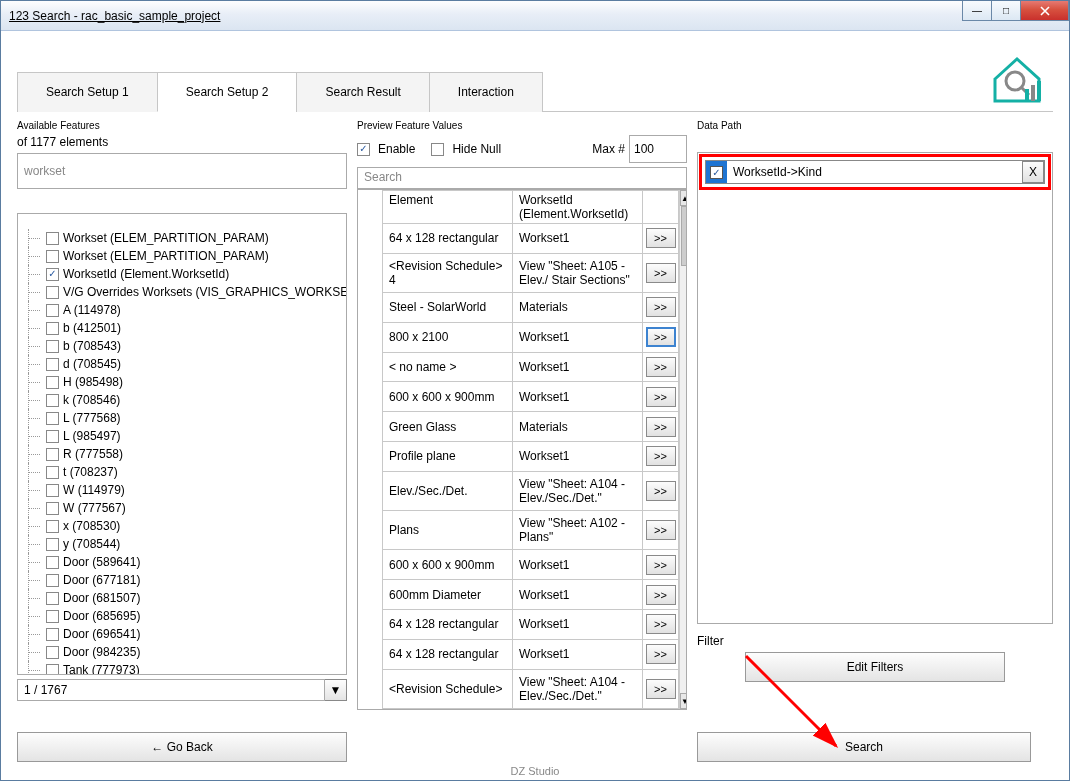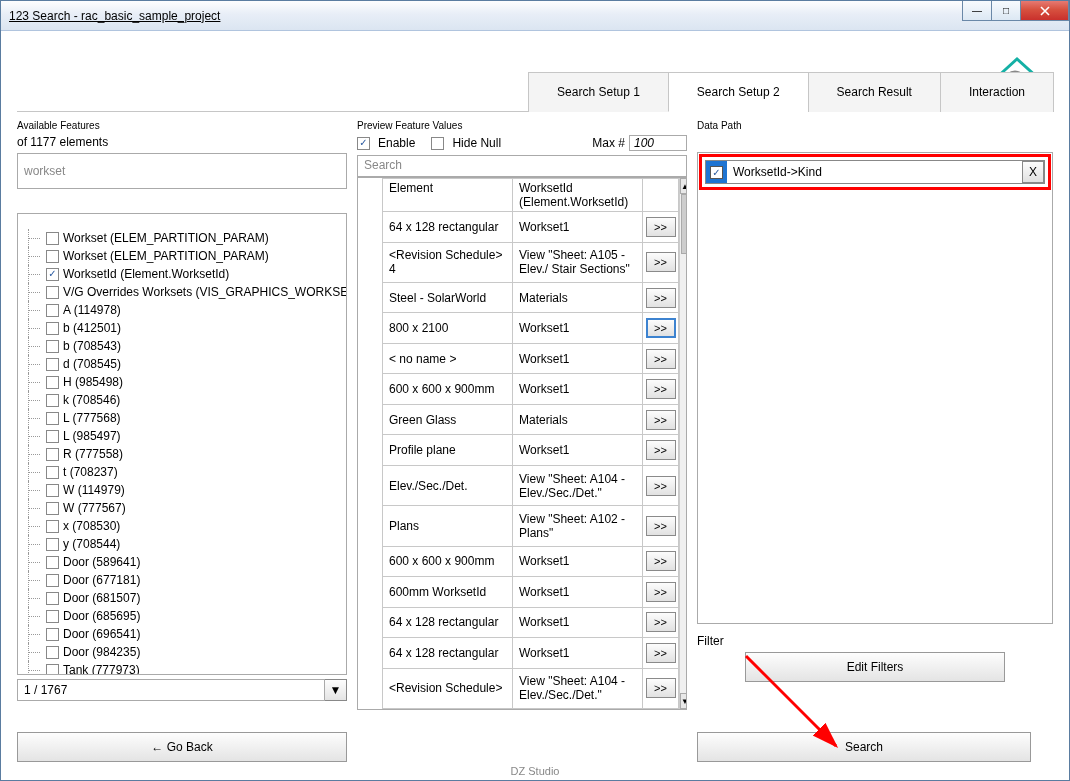--- a/index.html
+++ b/index.html
@@ -4,21 +4,21 @@
 <style>
 * { box-sizing: border-box; font-family: "Segoe UI", Tahoma, sans-serif; font-size: 12px; }
 body { margin: 0; background: #fff; }
 .window { width: 1070px; height: 781px; border: 1px solid #5a7ca0; position: relative; background: #fff; }
 .titlebar { height: 30px; background: linear-gradient(to bottom, #fdfdfe, #e8eef7 45%, #dbe5f1); border-bottom: 1px solid #b0c4de; display: flex; align-items: center; padding-left: 8px; position: relative; text-decoration: underline; }
 .win-buttons { position: absolute; right: 0; top: 0; display: flex; }
 .win-btn { width: 30px; height: 20px; border: 1px solid #6a88a8; border-top: none; background: linear-gradient(to bottom,#f7fafd,#dce8f4); margin-left:-1px; display:flex;align-items:center;justify-content:center;font-family:Arial;font-size:10px;}
 .win-btn.close { width: 49px; background: linear-gradient(to bottom,#e67a72,#d7513f 45%,#c9302c); color:#fff;}
 .win-btn.close svg{width:10px;height:10px;}
 .client { padding: 12px 16px 6px 16px; height: 750px; position: relative; }
-.tabs { display: flex; border-bottom: 1px solid #c6c6c6; margin-top: 28px; justify-content: flex-end; }
+.tabs { display: flex; border-bottom: 1px solid #c6c6c6; margin-top: 28px; }
 .tab { padding: 12px 28px; border: 1px solid #c6c6c6; border-bottom: none; background: #f4f4f4; margin-right: -1px; position: relative; top:1px; }
 .tab.active { background: #fff; border-bottom: 1px solid #fff; }
 .logo { position: absolute; right: 20px; top: 18px; width: 64px; height: 58px; }
 .main-area { display: flex; gap: 10px; margin-top: 8px; height: 590px; }
 .col { display:flex; flex-direction:column; }
 .col-left { width: 330px; }
 .col-mid { width: 330px; }
 .col-right { flex:1; }
 .label-h { font-size: 10px; margin-bottom: 4px; }
 .sub { margin-bottom: 4px; }
@@ -29,21 +29,21 @@
 .tree-item::before{content:""; position:absolute; left:10px; top:0; bottom:0; border-left:1px dotted #999;}
 .tree-item::after{content:""; position:absolute; left:10px; top:50%; width:12px; border-top:1px dotted #999;}
 .chk { width:13px; height:13px; border:1px solid #888; margin-right:4px; display:inline-flex;align-items:center;justify-content:center;background:#fff;}
 .chk.checked::after{content:"✓"; font-size:10px; color:#2a5aa0; line-height:1;}
 .pager { margin-top:4px; display:flex; align-items:center;}
 .pager-text{ border:1px solid #aaa; height:22px; flex:1; padding:2px 6px; display:flex;align-items:center;}
 .pager-btn{ width:22px; height:22px; border:1px solid #888; border-left:none; background:linear-gradient(#fdfdfd,#e4e4e4); display:flex;align-items:center;justify-content:center;}
 .opts-row{display:flex; align-items:center; gap:16px; margin-bottom:4px;}
 .opts-row label{display:flex;align-items:center;gap:4px;}
 .maxn{margin-left:auto;display:flex;align-items:center;gap:4px;}
-.maxn input{width:58px;height:16px;border:1px solid #aaa;padding:0 4px;font-style:italic;}
+.maxn input{width:58px;height:28px;border:1px solid #aaa;padding:0 4px;}
 .search-row{border:1px solid #aaa;height:22px;padding:2px 6px;color:#888;}
 .preview-table-wrap{border:1px solid #aaa; flex:1; overflow:hidden; display:flex;padding-left:24px;}
 .ptable{border-collapse:collapse; width: 297px; table-layout:fixed;}
 .ptable th{background:#fff;border:1px solid #c8c8c8;text-align:left;padding:2px 6px;font-weight:normal;vertical-align:top;}
 .ptable th:first-child{width:130px;}
 .ptable th:nth-child(2){width:130px;}
 .ptable th:last-child{width:36px;}
 .ptable td{border:1px solid #c8c8c8;padding:2px 6px;vertical-align:middle;height:24px;}
 .ptable td:last-child{padding:2px;}
 .expand-btn{width:30px;height:20px;border:1px solid #8a8a8a;background:linear-gradient(#fcfcfc,#e1e1e1);font-size:11px;display:flex;align-items:center;justify-content:center;margin:auto;}
@@ -318,21 +318,21 @@
                   </td>
                 </tr>
                 <tr>
                   <td>600 x 600 x 900mm</td>
                   <td>Workset1</td>
                   <td>
                     <div class="expand-btn">&gt;&gt;</div>
                   </td>
                 </tr>
                 <tr>
-                  <td>600mm WorksetId</td>
+                  <td>600mm Diameter</td>
                   <td>Workset1</td>
                   <td>
                     <div class="expand-btn">&gt;&gt;</div>
                   </td>
                 </tr>
                 <tr>
                   <td>64 x 128 rectangular</td>
                   <td>Workset1</td>
                   <td>
                     <div class="expand-btn">&gt;&gt;</div>

